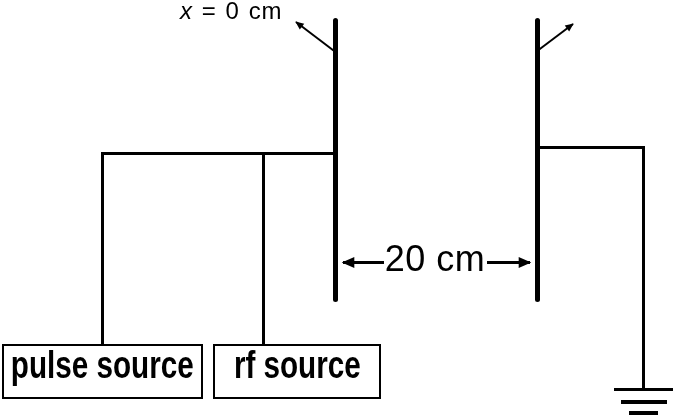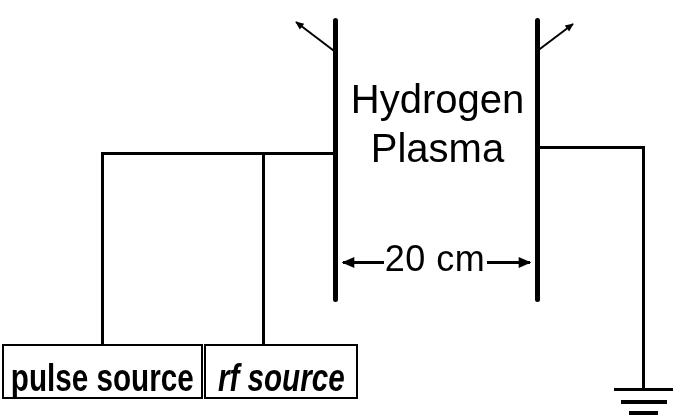--- a/index.html
+++ b/index.html
@@ -13,21 +13,21 @@
     color: #000000;
   }
   .line { position: absolute; background: #000000; }
   .electrode { position: absolute; width: 5px; background: #000000; border-radius: 2.5px; }
   .srcbox {
     position: absolute;
     border: 2.5px solid #000000;
     background: #ffffff;
     box-sizing: border-box;
     display: flex;
-    align-items: flex-end;
+    align-items: flex-start;
     justify-content: center;
   }
   .srclabel {
     font-weight: bold;
     font-size: 38px;
     white-space: nowrap;
     transform: scaleX(0.78);
     transform-origin: 50% 50%;
     line-height: 1;
   }
@@ -78,29 +78,28 @@
 
   <div>
     <div class="line" style="left:614px; top:388px; width:59px; height:3px;"></div>
     <div class="line" style="left:621px; top:400px; width:46px; height:4px;"></div>
     <div class="line" style="left:629px; top:411px; width:29px; height:4px;"></div>
   </div>
 
   <div class="srcbox" style="left:2px; top:344px; width:201px; height:55px;">
     <span class="srclabel">pulse source</span>
   </div>
-  <div class="srcbox" style="left:204px; top:344px; width:154px; height:55px;font-style:italic;">
+  <div class="srcbox" style="left:213px; top:344px; width:168px; height:55px;">
     <span class="srclabel">rf source</span>
   </div>
 
+  <div class="toplabel" style="left:180px;">
+    <span class="var">x</span><span> = 0 cm</span>
+  </div>
 
-  <div id="plasma-label">
-    <div>Hydrogen</div>
-    <div>Plasma</div>
-  </div>
 
   <div id="gap-label">20 cm</div>
 
   <svg class="overlay" width="700" height="416" viewBox="0 0 700 416">
     <defs>
       <marker id="ah" viewBox="0 0 10 10" refX="9" refY="5" markerWidth="5.5" markerHeight="4.2" orient="auto-start-reverse">
         <path d="M0,0.6 L10,5 L0,9.4 Z" fill="#000000"></path>
       </marker>
     </defs>
     <line x1="335.5" y1="52" x2="296" y2="22" stroke="#000000" stroke-width="2" marker-end="url(#ah)"></line>

